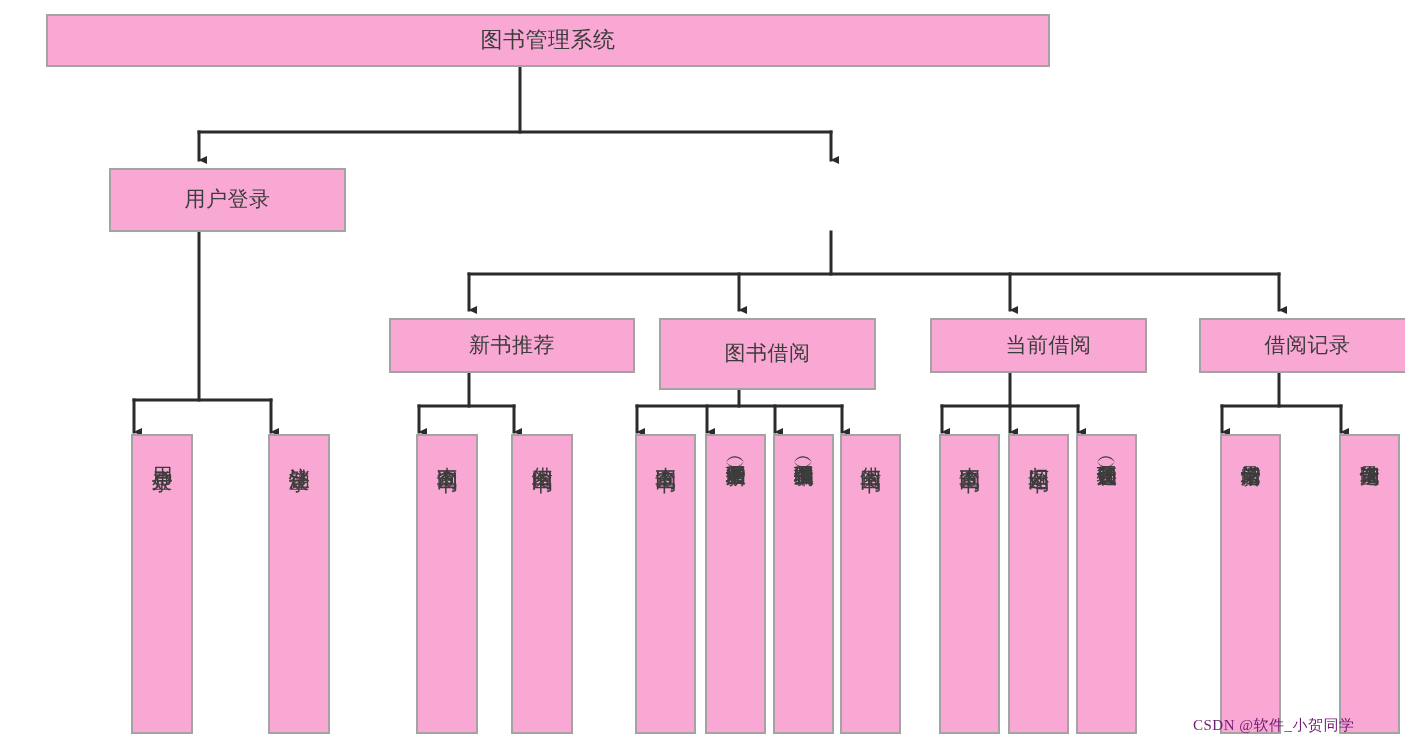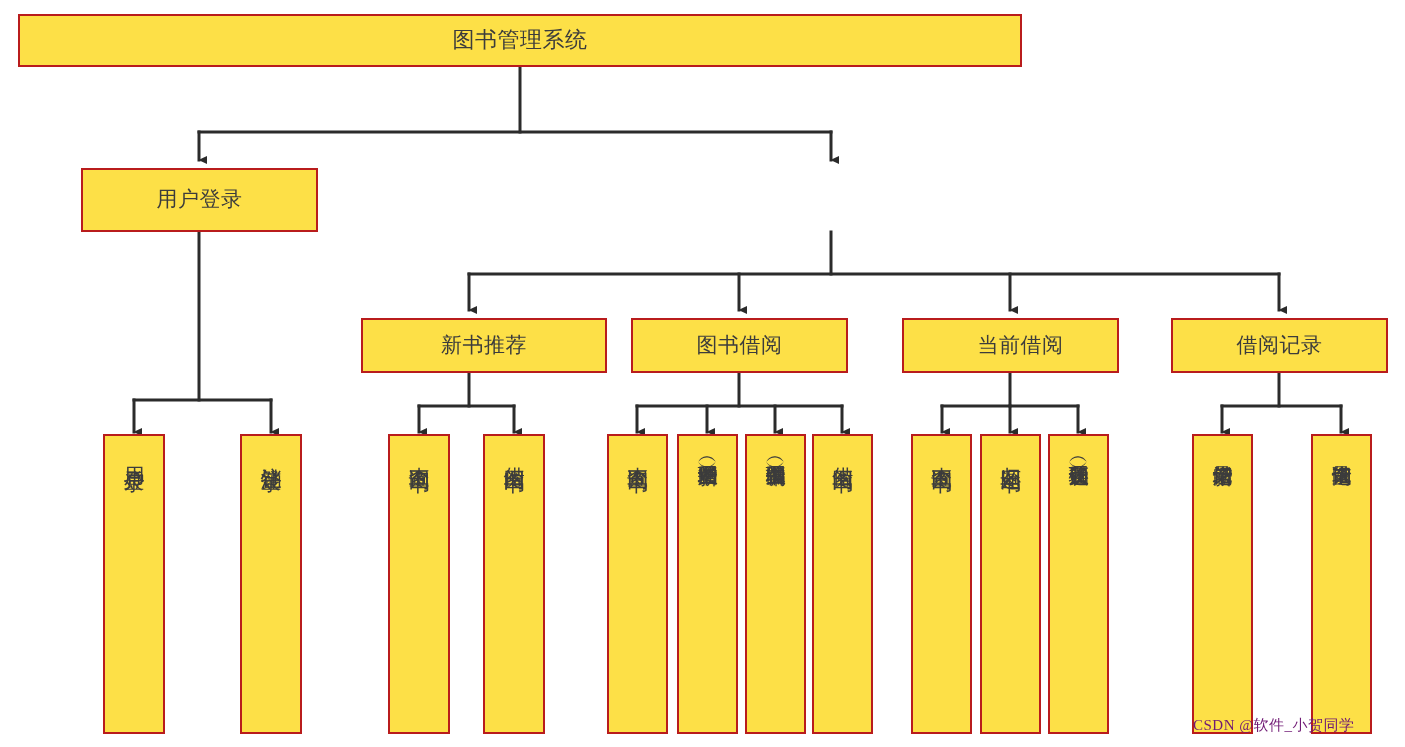--- a/index.html
+++ b/index.html
@@ -22,27 +22,28 @@
     position: absolute;
     left: 0;
     top: 0;
     width: 1405px;
     height: 747px;
     pointer-events: none;
   }
   .node {
     position: absolute;
     box-sizing: border-box;
-    background: #fde047;
-    border: 2px solid #b91c1c;
+    background: #f9a8d4;
+    border: 2px solid #a3a3a3;
     display: flex;
     align-items: center;
     justify-content: center;
     color: #2b2b2b;
     z-index: 2;
+    margin-left: 28px;
   }
   .node-label {
     display: block;
     text-align: center;
     letter-spacing: 0.5px;
     color: #3c3c3c;
   }
   
   .node.horiz .node-label {
     font-size: 21px;
@@ -142,21 +143,21 @@
 
   <div class="node horiz" style="left:81px; top:168px; width:237px; height:64px;">
     <span class="node-label">用户登录</span>
   </div>
 
 
   <div class="node horiz" style="left:361px; top:318px; width:246px; height:55px;">
     <span class="node-label">新书推荐</span>
   </div>
 
-  <div class="node horiz" style="left:631px; top:318px; width:217px; height:55px;">
+  <div class="node horiz" style="left:631px; top:318px; width:217px; height:72px;">
     <span class="node-label">图书借阅</span>
   </div>
 
   <div class="node horiz" style="left:902px; top:318px; width:217px; height:55px;padding-left:20px;">
     <span class="node-label">当前借阅</span>
   </div>
 
   <div class="node horiz" style="left:1171px; top:318px; width:217px; height:55px;">
     <span class="node-label">借阅记录</span>
   </div>

